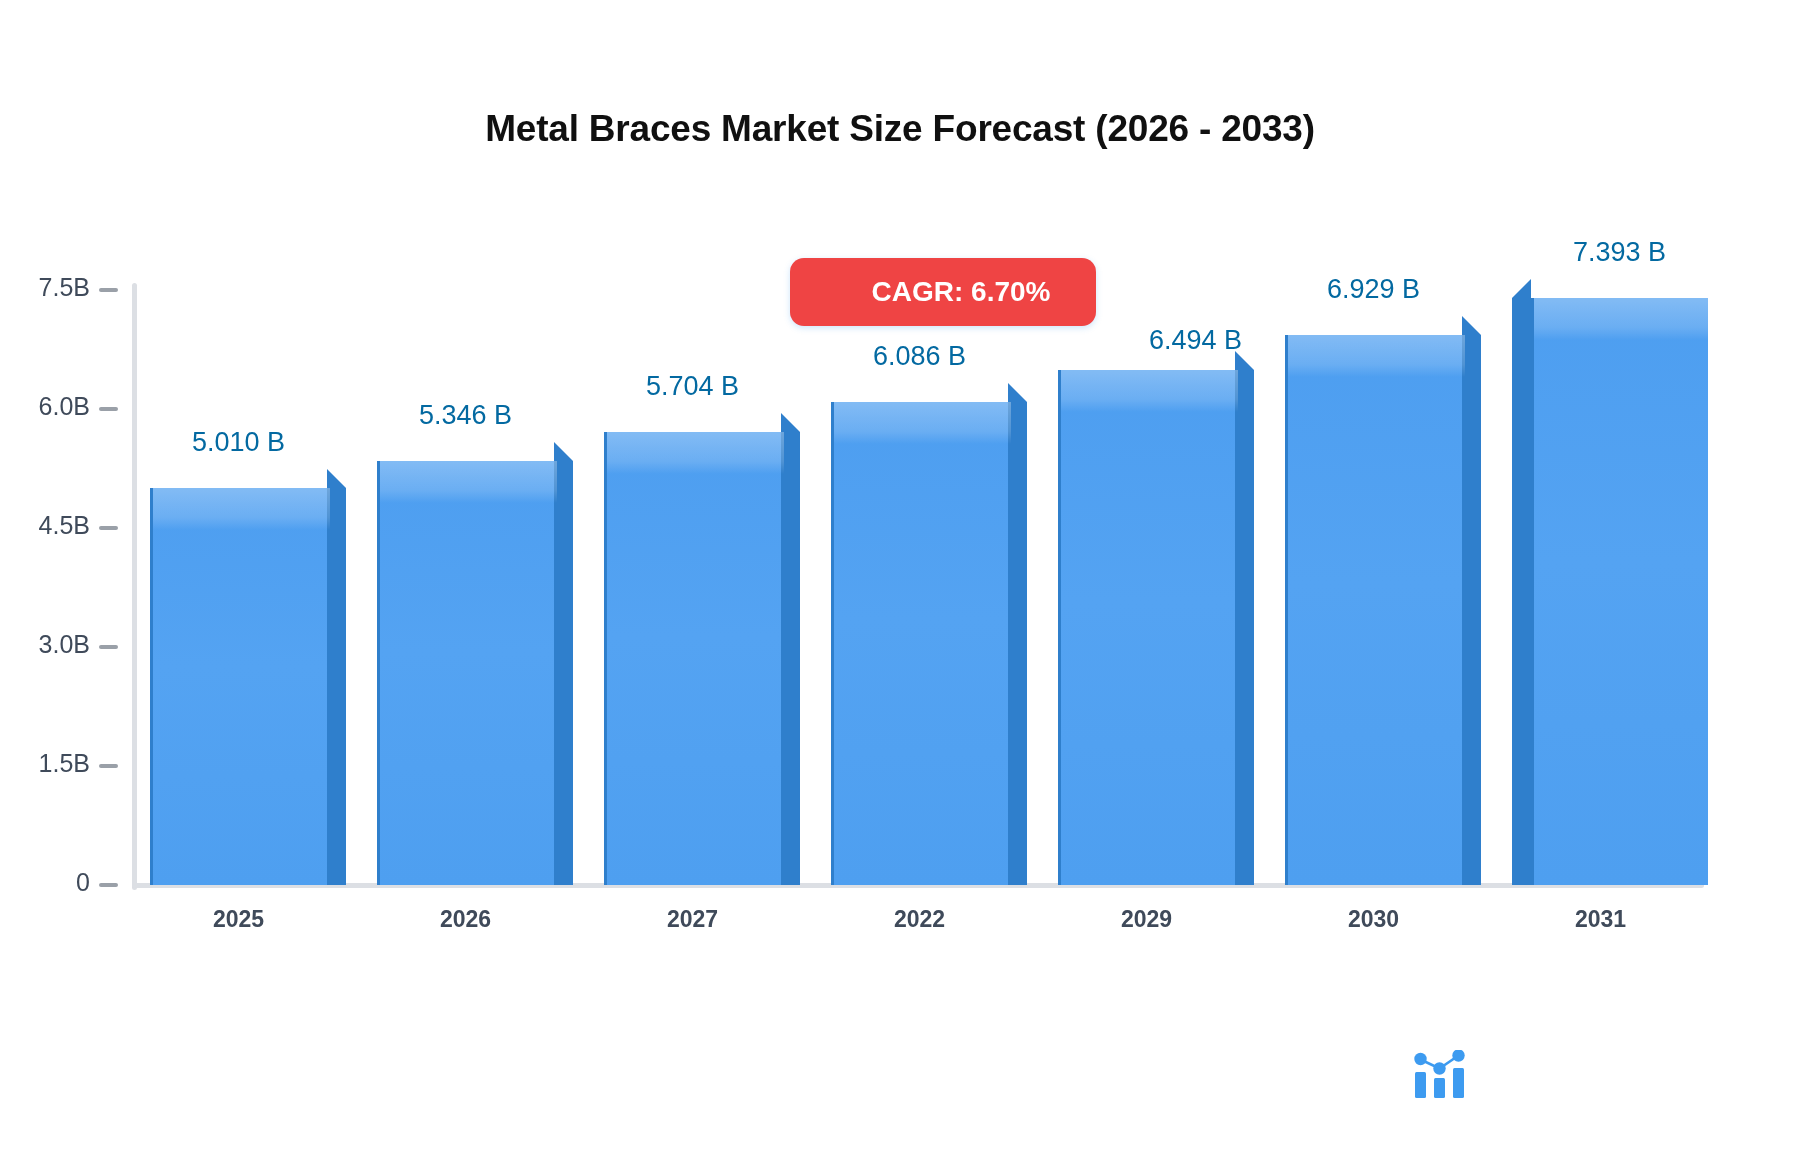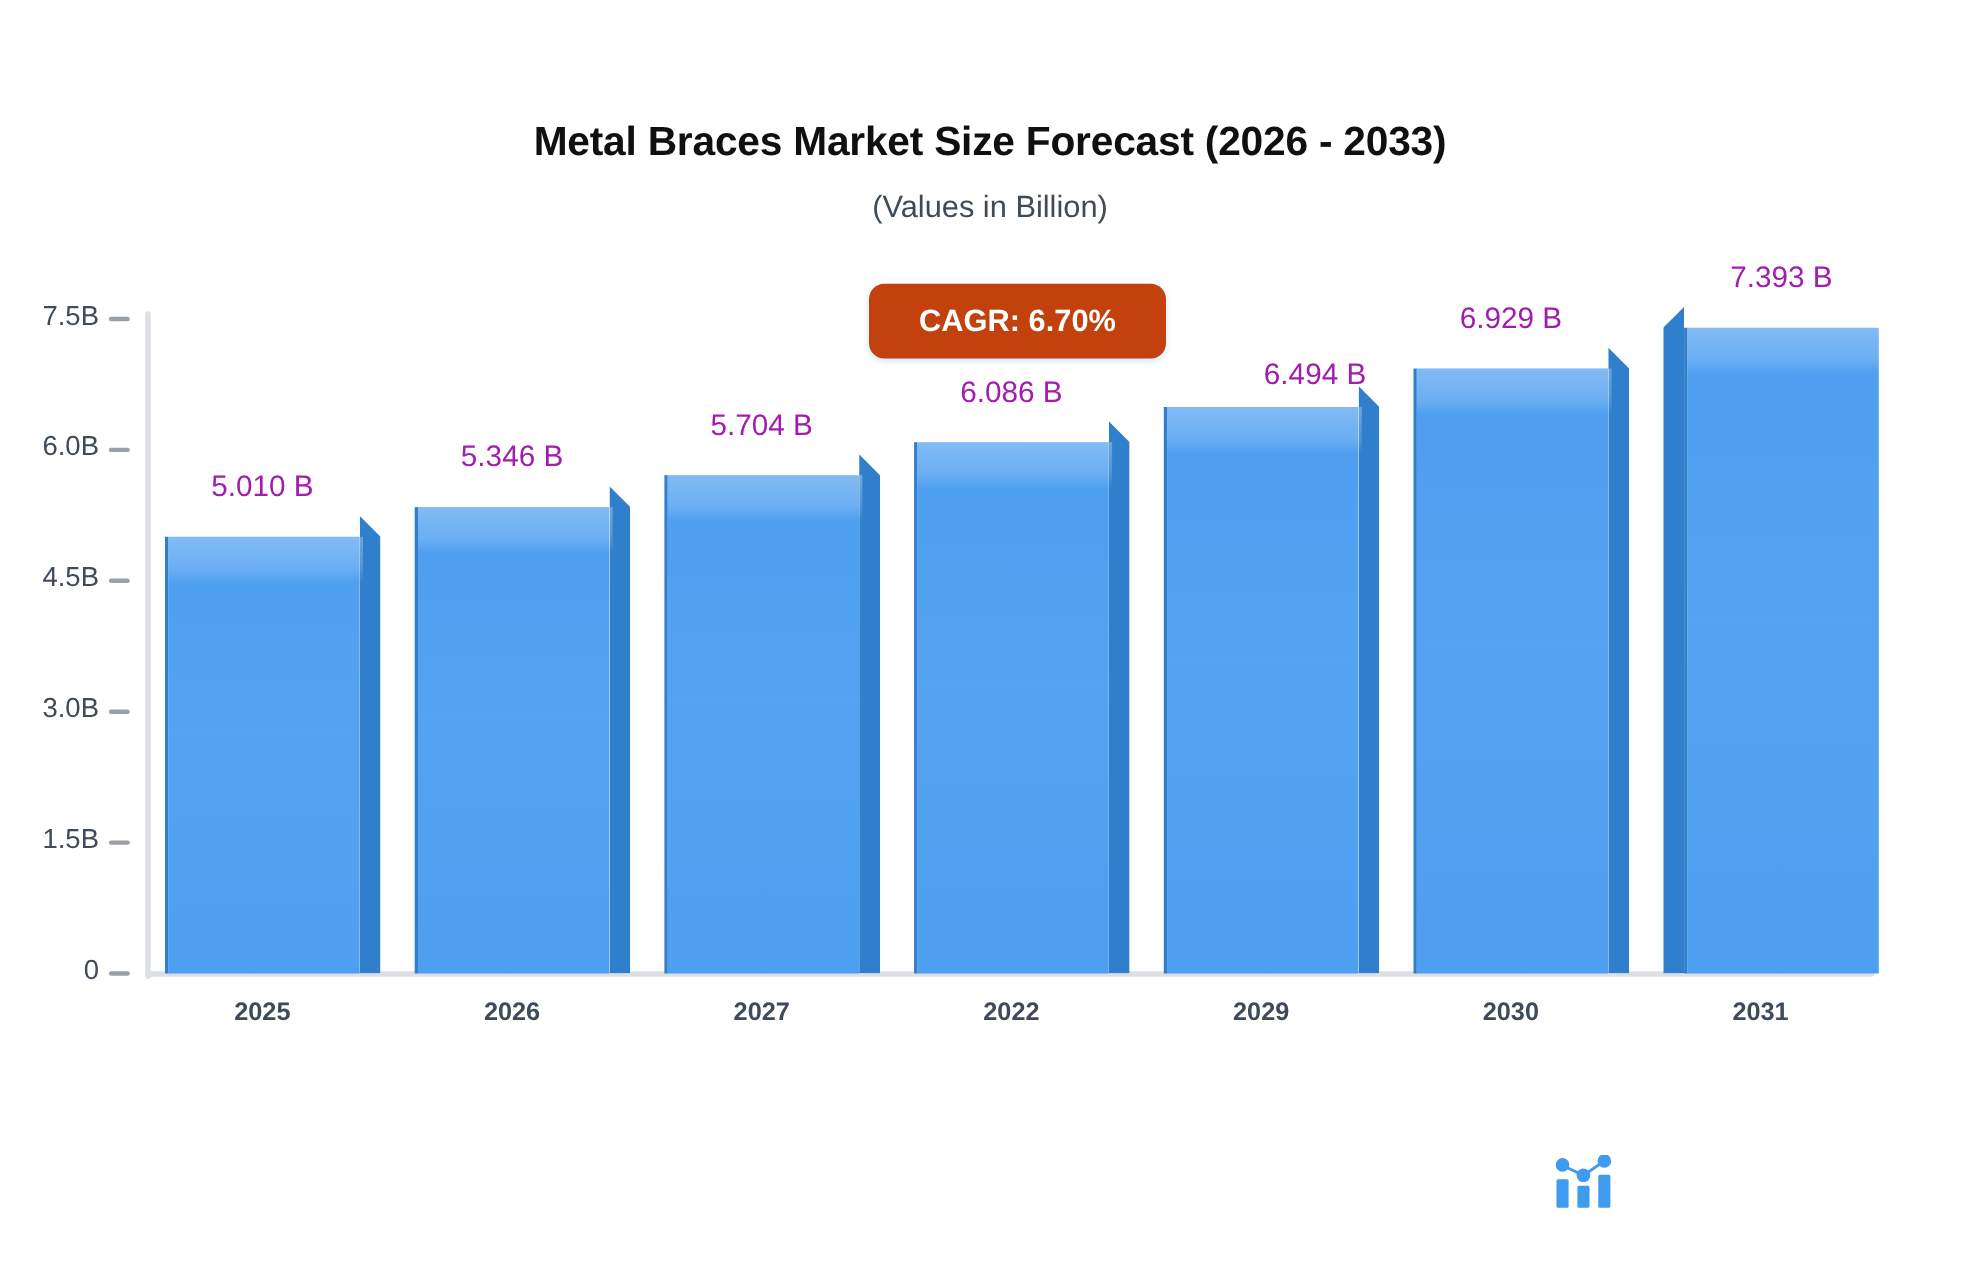--- a/index.html
+++ b/index.html
@@ -46,29 +46,30 @@
   }
 
   
   #cagr-badge {
     position: absolute;
     left: 790px;
     top: 258px;
     width: 270px;
     height: 68px;
     border-radius: 14px;
-    background: #c2410c;
+    background: #ef4444;
     color: #ffffff;
     font-size: 28px;
     font-weight: 700;
     display: flex;
     align-items: center;
     justify-content: center;
     box-shadow: 0 2px 6px rgba(61,155,240,0.25);
     white-space: nowrap;
+    padding-left: 36px;
   }
 
   
   #plot {
     position: absolute;
     left: 0;
     top: 0;
     width: 1800px;
     height: 1156px;
   }
@@ -141,21 +142,21 @@
   }
   .bar-side {
     position: absolute;
     bottom: 0;
     background: #2f7fcc;
   }
   .bar-value {
     position: absolute;
     text-align: center;
     font-size: 27px;
-    color: #a21caf;
+    color: #0369a1;
     white-space: nowrap;
   }
   .x-label {
     position: absolute;
     top: 906px;
     text-align: center;
     font-size: 23px;
     font-weight: 700;
     color: #3f4a5a;
     white-space: nowrap;
@@ -184,21 +185,20 @@
     letter-spacing: -0.5px;
     white-space: nowrap;
   }
 </style>
 </head>
 <body>
 
 <div id="page">
 
   <div id="chart-title">Metal Braces Market Size Forecast (2026 - 2033)</div>
-  <div id="chart-subtitle">(Values in Billion)</div>
 
   <div id="cagr-badge">
     <span>CAGR: 6.70%</span>
   </div>
 
   <div id="plot">
     <div id="y-axis-line"></div>
     <div id="x-axis-line"></div>
     <div id="y-ticks">
         <div class="y-tick" style="top: 885px;">

